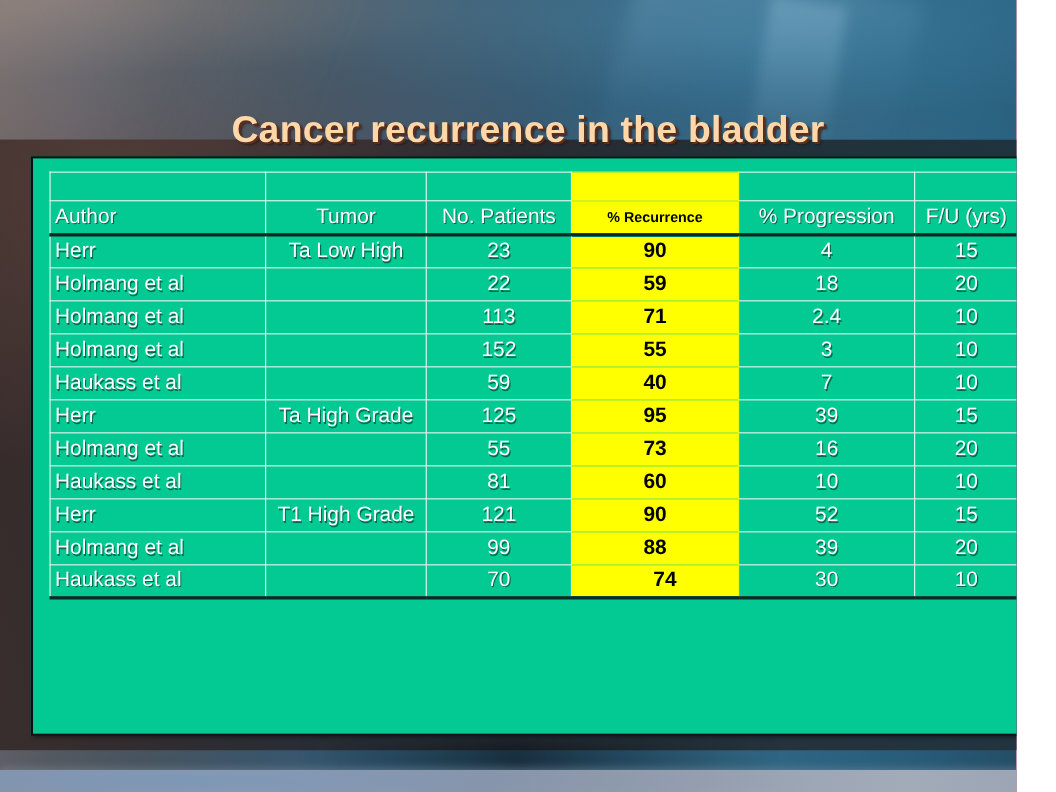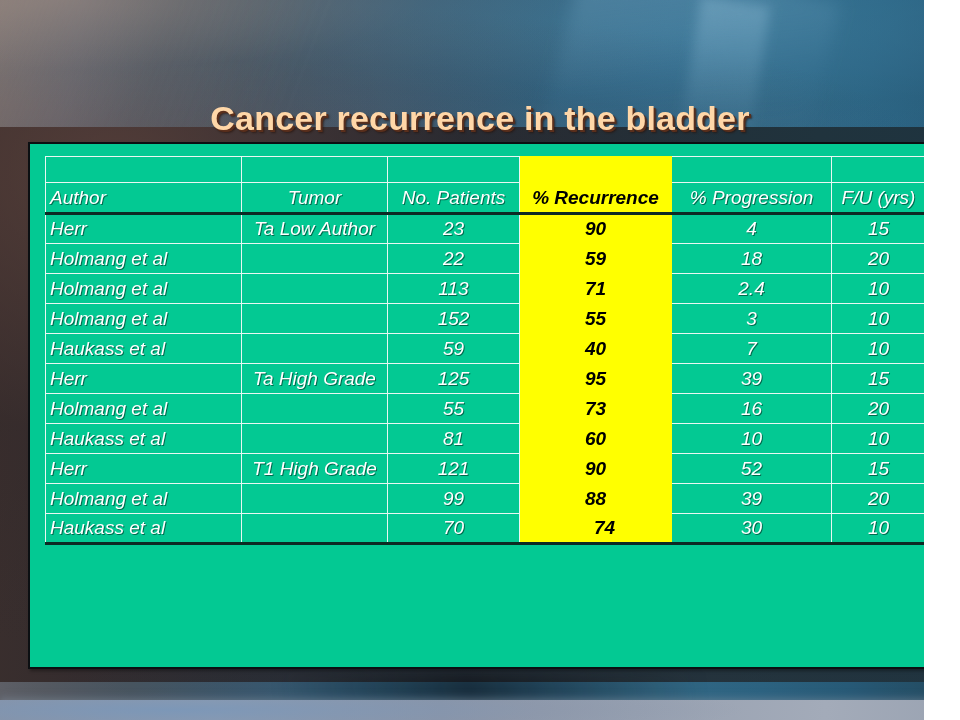--- a/index.html
+++ b/index.html
@@ -127,21 +127,20 @@
     box-shadow: 2px 2px 3px rgba(0,0,0,0.35);
   }
 
   
   #tbl {
     position: absolute;
     left: 15px; top: 12px;
     width: 880px;
     border-collapse: collapse;
     table-layout: fixed;
-    font-style: italic;
   }
   #tbl td, #tbl th {
     border: 1px solid #e9f7f2;
     padding: 0 6px;
     height: 30px;
     box-sizing: border-box;
     font-size: 19px;
     font-weight: normal;
     color: #ffffff;
     text-align: center;
@@ -163,21 +162,21 @@
     color: #000000;
     font-weight: bold;
     text-shadow: none;
     border-left: 1px solid #ffff00;
     border-right: 1px solid #ffff00;
     border-top: 1px solid #ffff00;
     border-bottom: 1px solid #ffff00;
   }
   #tbl tr.spacer td.hl { border-bottom: 1px solid #ffff00; }
   #tbl tr.head td.hl {
-    font-size: 19px;
+    font-size: 13px;
     border-bottom: 3px solid #0d2a24;
   }
   #tbl tr.last td { border-bottom: 3px solid #0d2a24; }
   #tbl tr.last td.hl { border-bottom: 3px solid #0d2a24; padding-left: 24px; }
 </style>
 </head>
 <body>
 
 <div id="slide">
 
@@ -218,21 +217,21 @@
         <tr class="head">
           <td class="left">Author</td>
           <td>Tumor</td>
           <td>No. Patients</td>
           <td class="hl">% Recurrence</td>
           <td>% Progression</td>
           <td>F/U (yrs)</td>
         </tr>
       <tr>
             <td class="left">Herr</td>
-            <td>Ta Low Author</td>
+            <td>Ta Low High</td>
             <td>23</td>
             <td class="hl">90</td>
             <td>4</td>
             <td>15</td>
           </tr>
           <tr>
             <td class="left">Holmang et al</td>
             <td></td>
             <td>22</td>
             <td class="hl">59</td>

